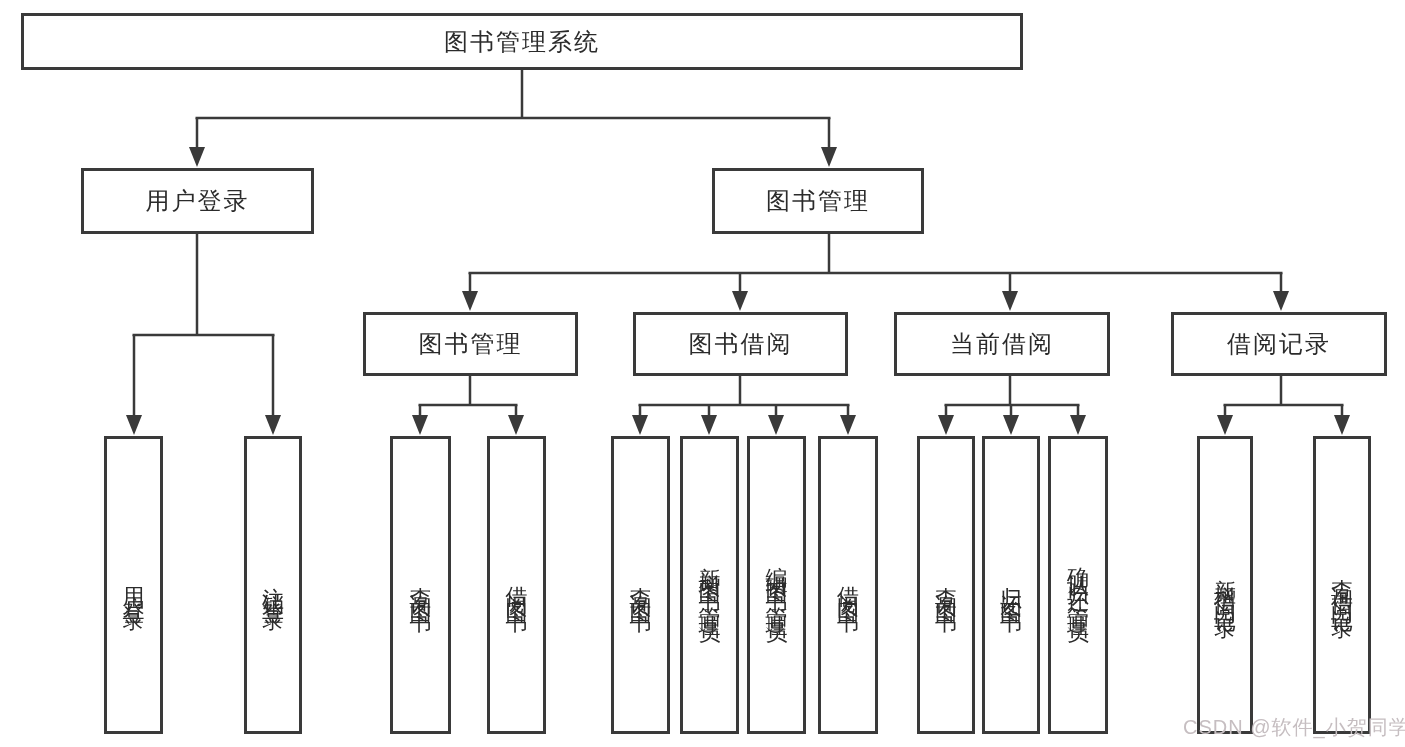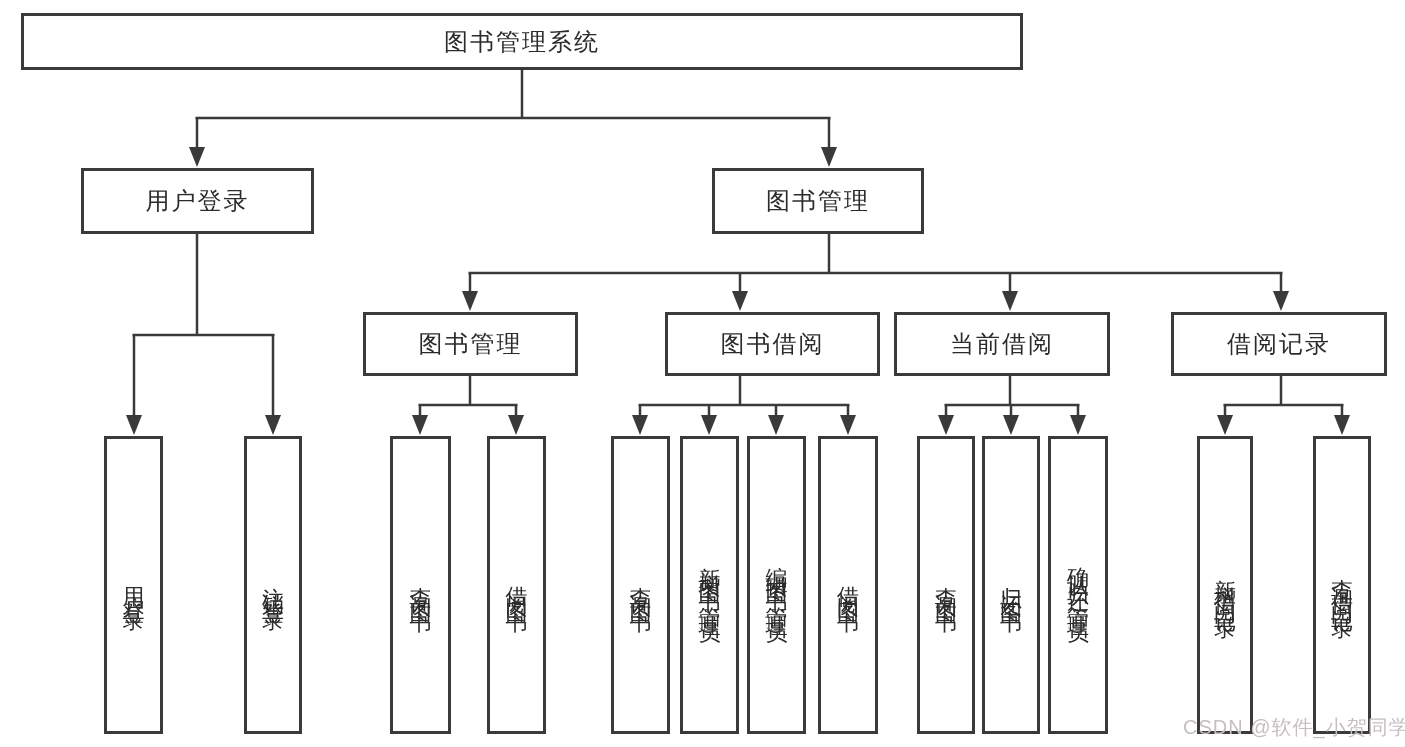--- a/index.html
+++ b/index.html
@@ -119,21 +119,21 @@
   <div class="node" style="left:81px;top:168px;width:233px;height:66px;">
     <span>用户登录</span>
   </div>
   <div class="node" style="left:712px;top:168px;width:212px;height:66px;">
     <span>图书管理</span>
   </div>
 
   <div class="node" style="left:363px;top:312px;width:215px;height:64px;">
     <span>图书管理</span>
   </div>
-  <div class="node" style="left:665px;top:312px;width:215px;height:64px;">
+  <div class="node" style="left:633px;top:312px;width:215px;height:64px;">
     <span>图书借阅</span>
   </div>
   <div class="node" style="left:894px;top:312px;width:216px;height:64px;">
     <span>当前借阅</span>
   </div>
   <div class="node" style="left:1171px;top:312px;width:216px;height:64px;">
     <span>借阅记录</span>
   </div>
 
   <div class="node leaf" style="left:104px;top:436px;width:59px;height:298px;">

